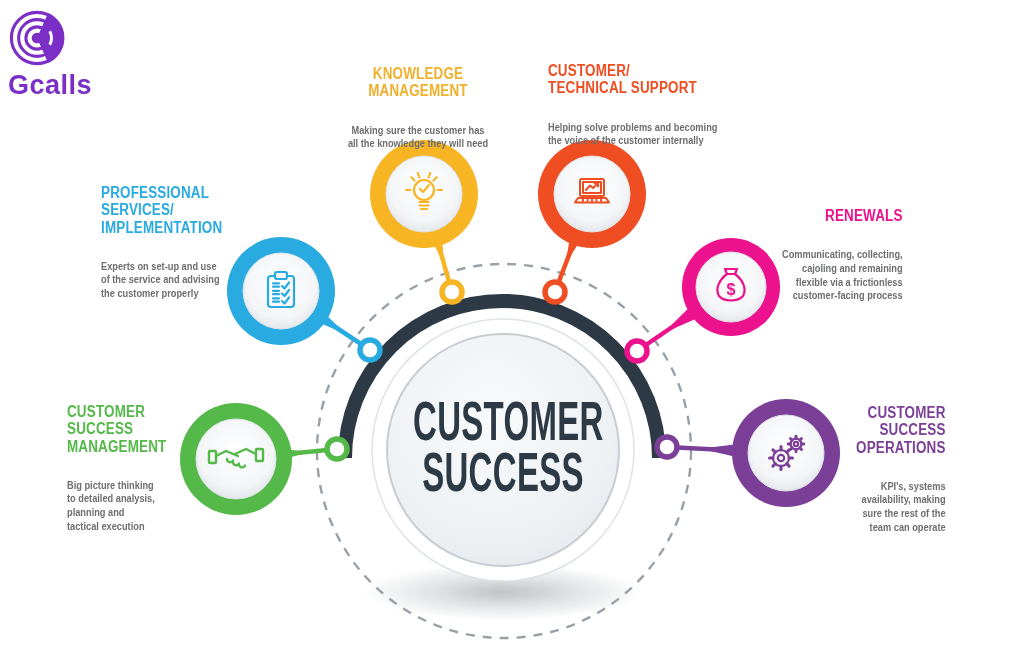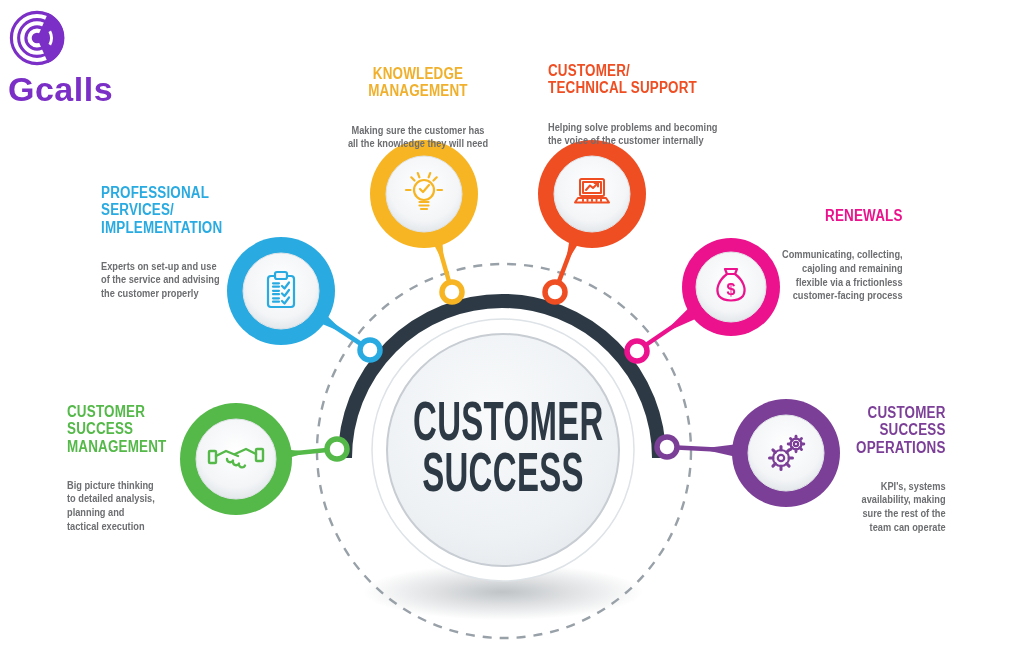--- a/index.html
+++ b/index.html
@@ -3,21 +3,21 @@
 <meta charset="utf-8">
 <style>
   html,body{margin:0;padding:0;background:#fff;}
   .stage{position:relative;width:1024px;height:650px;background:#ffffff;overflow:hidden;
          font-family:"Liberation Sans",sans-serif;}
   svg{display:block;}
   .diagram{position:absolute;left:0;top:0;}
 
   
   .logo{position:absolute;left:8px;top:8px;width:120px;}
-  .logo-text{margin-top:2px;font-size:34px;font-weight:bold;letter-spacing:.5px;color:#7B2FC6;}
+  .logo-text{margin-top:2px;font-size:27px;font-weight:bold;letter-spacing:.5px;color:#7B2FC6;}
 
   
   .center-title{position:absolute;left:353px;top:396px;width:300px;text-align:center;
     color:#2D3A45;font-weight:bold;font-size:55px;line-height:51px;letter-spacing:.5px;
     transform:scaleX(.60);transform-origin:center top;}
 
   
   .lbl{position:absolute;transform:scaleX(.84);white-space:pre-line;}
   .lbl-title{font-size:16px;font-weight:bold;line-height:1.08;letter-spacing:.2px;}
   .lbl-desc{margin-top:6px;font-size:11px;font-weight:bold;line-height:1.24;color:#6d6e71;}

